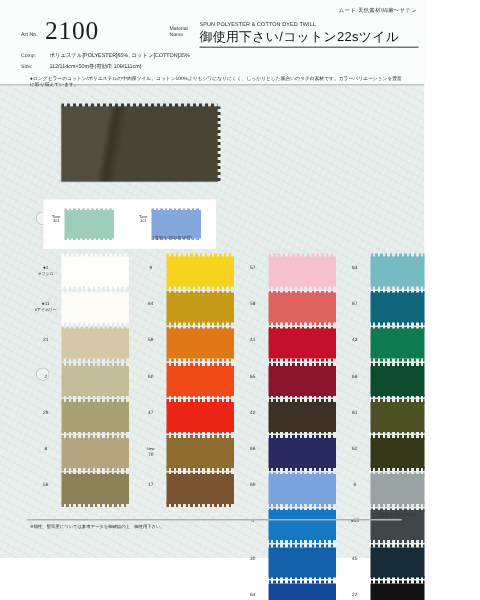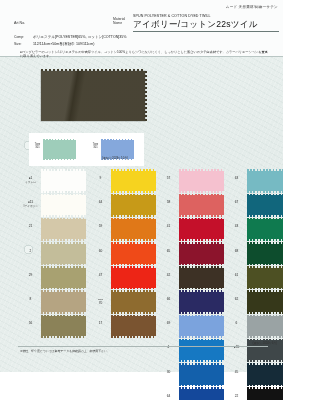--- a/index.html
+++ b/index.html
@@ -86,27 +86,28 @@
 <div id="page">
   <div class="sheet"></div>
 
   <div class="hole" style="top:141px"></div>
   <div class="hole" style="top:245px"></div>
 
   <div class="header">
     <div class="hdr-top">ムード 天然素材/綿麻〜サテン</div>
 
     <div class="artno-lbl">Art No.</div>
+    <div class="artno">2100</div>
 
     <div class="mat-lbl">
       <span>Material</span><br>
       <span>Name</span>
     </div>
     <div class="mat-en">SPUN POLYESTER &amp; COTTON DYED TWILL</div>
-    <div class="mat-jp">アイボリー/コットン22sツイル</div>
+    <div class="mat-jp">御使用下さい/コットン22sツイル</div>
     <div class="hrule"></div>
 
     <div class="comp-lbl">Comp:</div>
     <div class="comp-val">ポリエステル[POLYESTER]65%, コットン[COTTON]35%</div>
     <div class="size-lbl">Size:</div>
     <div class="size-val">112/114cm×50m巻(有効巾 109/111cm)</div>
   </div>
 
   <div class="note">●ロングセラーのコットン/ポリエステルの中肉厚ツイル。コットン100%よりもシワになりにくく、しっかりとした風合いのタテ白素材です。カラーバリエーションを豊富に取り揃えています。</div>
 

